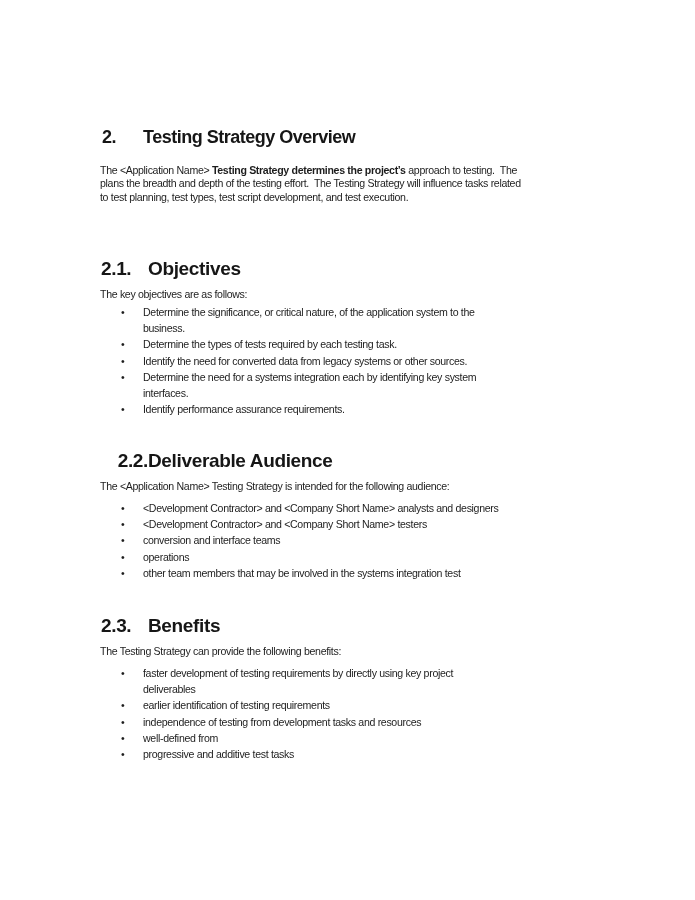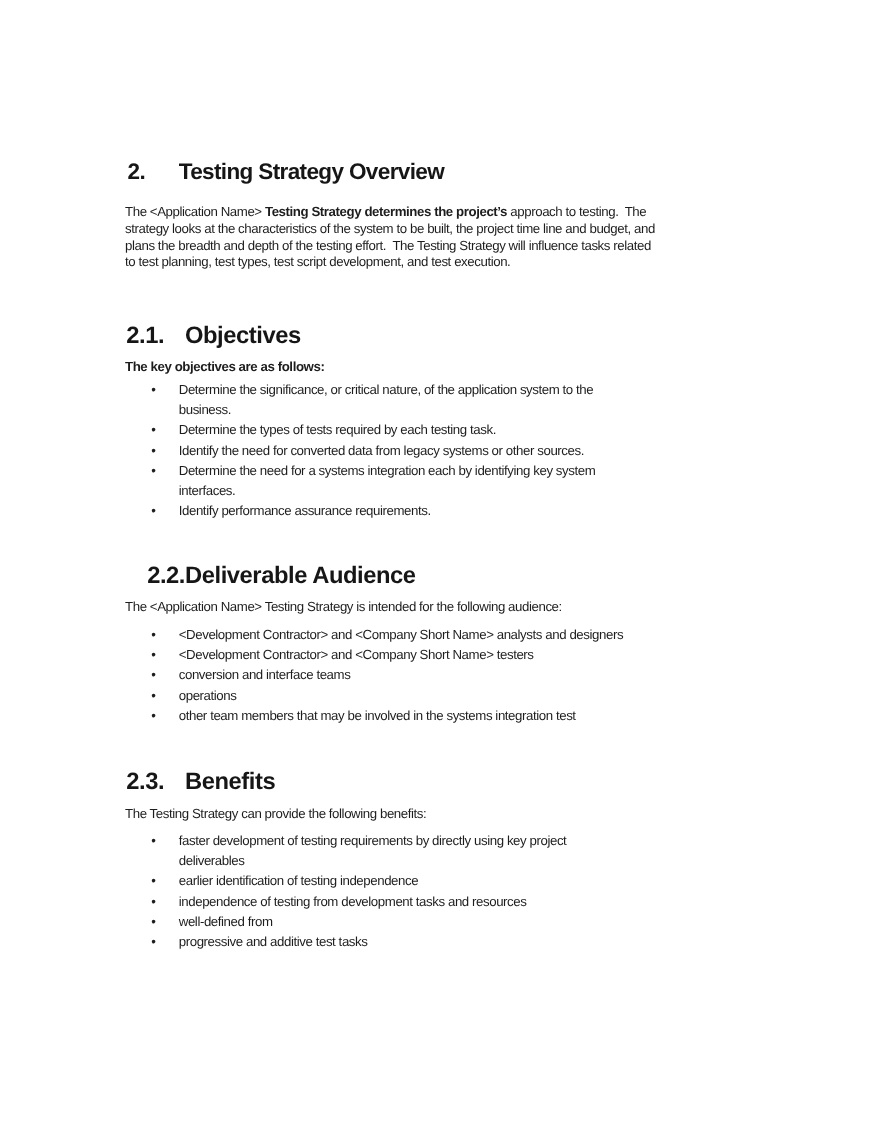--- a/index.html
+++ b/index.html
@@ -80,29 +80,28 @@
 <body>
 
 <div class="page">
 
   <div class="abs h1">
     <span class="num">2.</span><span>Testing Strategy Overview</span>
   </div>
 
   <div class="abs body-text" style="top:117px;">
     <span class="line"><span>The &lt;Application Name&gt; </span><span class="bold-run">Testing Strategy determines the project’s</span><span> approach to testing.&nbsp; The</span></span>
-    <span class="line">strategy looks at the characteristics of the system to be built, the project time line and budget, and</span>
     <span class="line">plans the breadth and depth of the testing effort.&nbsp; The Testing Strategy will influence tasks related</span>
     <span class="line">to test planning, test types, test script development, and test execution.</span>
   </div>
 
   <div class="abs h2" style="top:211px;">
     <span class="num">2.1.</span><span>Objectives</span>
   </div>
-  <div class="abs body-text lead" style="top:241px;font-weight:bold;">The key objectives are as follows:</div>
+  <div class="abs body-text lead" style="top:241px;">The key objectives are as follows:</div>
   <ul class="abs blist" style="top:257px;">
     <li>
       <span class="marker">•</span>
       <span>
         <span class="line">Determine the significance, or critical nature, of the application system to the</span>
         <span class="line">business.</span>
       </span>
     </li>
     <li>
       <span class="marker">•</span>
@@ -176,21 +175,21 @@
     <li>
       <span class="marker">•</span>
       <span>
         <span class="line">faster development of testing requirements by directly using key project</span>
         <span class="line">deliverables</span>
       </span>
     </li>
     <li>
       <span class="marker">•</span>
       <span>
-        <span class="line">earlier identification of testing independence</span>
+        <span class="line">earlier identification of testing requirements</span>
       </span>
     </li>
     <li>
       <span class="marker">•</span>
       <span>
         <span class="line">independence of testing from development tasks and resources</span>
       </span>
     </li>
     <li>
       <span class="marker">•</span>

